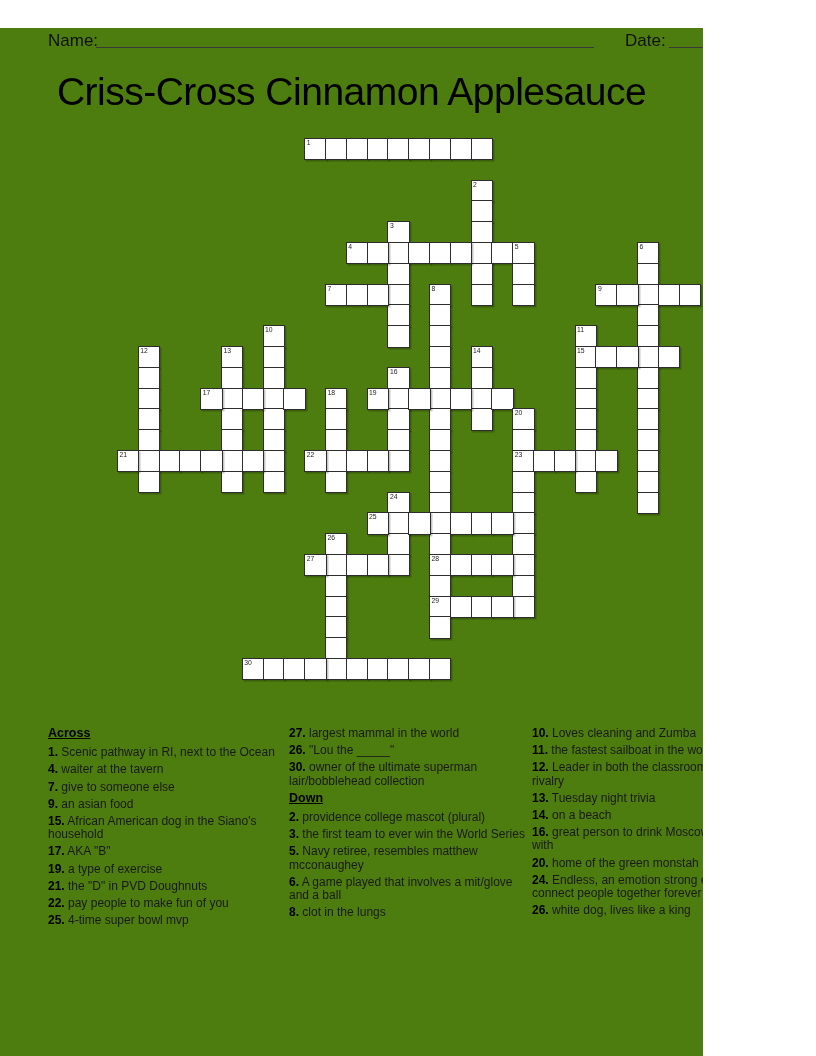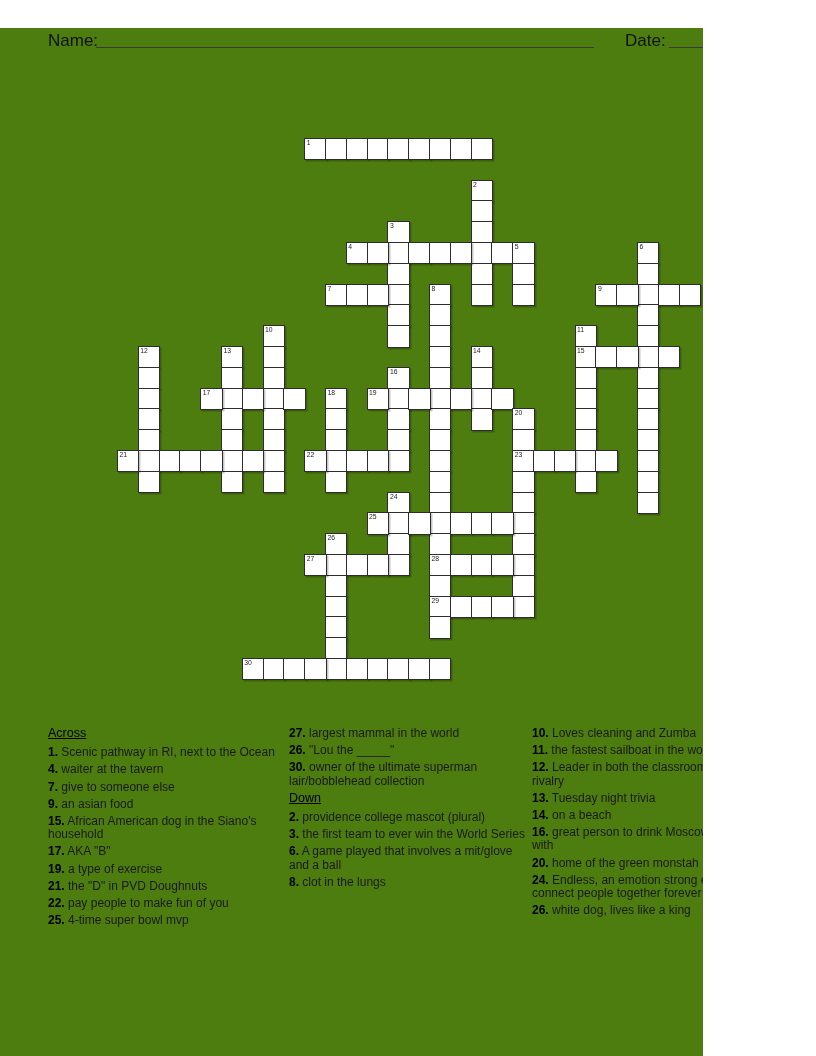--- a/index.html
+++ b/index.html
@@ -24,36 +24,37 @@
         border:1.6px solid #2d2d2d;background:#fff;
         box-shadow:1.5px 1.5px 0 rgba(0,0,0,0.22);}
   .cellnum{position:absolute;top:0px;left:1.5px;font-size:6.8px;line-height:8px;color:#222;
            font-family:"Liberation Sans","DejaVu Sans",sans-serif;}
 
   
   .clue-col{position:absolute;top:699px;width:236px;font-size:12px;line-height:13.2px;color:#1a1a1a;}
   #clue-column-1{left:48px;}
   #clue-column-2{left:289px;}
   #clue-column-3{left:532px;}
-  .clue-heading{font-weight:normal;text-decoration:underline;font-size:12.5px;margin:0 0 6px 0;color:#000;}
+  .clue-heading{font-weight:bold;text-decoration:underline;font-size:12.5px;margin:0 0 6px 0;color:#000;}
   .clue-col .clue-heading:not(:first-child){margin-top:4px;}
   .clue{margin:0 0 4px 0;}
   .clue b{font-weight:bold;color:#000;}
 </style>
 </head>
 <body>
 
 <div class="page">
 
   <span class="hdr-label" id="name-label">Name:</span>
   <div class="hdr-line" id="name-line"></div>
 
   <span class="hdr-label" id="date-label">Date:</span>
   <div class="hdr-line" id="date-line"></div>
 
+  <div class="title">Criss-Cross Cinnamon Applesauce</div>
 
   <div class="grid">
       <div class="cell" style="left: 304.2px; top: 110px;">
         <span class="cellnum">1</span>
       </div>
       <div class="cell" style="left: 325px; top: 110px;"></div>
       <div class="cell" style="left: 345.8px; top: 110px;"></div>
       <div class="cell" style="left: 366.6px; top: 110px;"></div>
       <div class="cell" style="left: 387.4px; top: 110px;"></div>
       <div class="cell" style="left: 408.2px; top: 110px;"></div>
@@ -300,20 +301,21 @@
       <div class="clue"><b>22.</b> pay people to make fun of you</div>
       <div class="clue"><b>25.</b> 4-time super bowl mvp</div>
     </div>
   <div class="clue-col" id="clue-column-2">
       <div class="clue"><b>27.</b> largest mammal in the world</div>
       <div class="clue"><b>26.</b> "Lou the _____"</div>
       <div class="clue"><b>30.</b> owner of the ultimate superman lair/bobblehead collection</div>
       <div class="clue-heading">Down</div>
       <div class="clue"><b>2.</b> providence college mascot (plural)</div>
       <div class="clue"><b>3.</b> the first team to ever win the World Series</div>
+      <div class="clue"><b>5.</b> Navy retiree, resembles matthew mcconaughey</div>
       <div class="clue"><b>6.</b> A game played that involves a mit/glove and a ball</div>
       <div class="clue"><b>8.</b> clot in the lungs</div>
     </div>
   <div class="clue-col" id="clue-column-3">
       <div class="clue"><b>10.</b> Loves cleaning and Zumba</div>
       <div class="clue"><b>11.</b> the fastest sailboat in the world</div>
       <div class="clue"><b>12.</b> Leader in both the classroom and the rivalry</div>
       <div class="clue"><b>13.</b> Tuesday night trivia</div>
       <div class="clue"><b>14.</b> on a beach</div>
       <div class="clue"><b>16.</b> great person to drink Moscow mules with</div>

